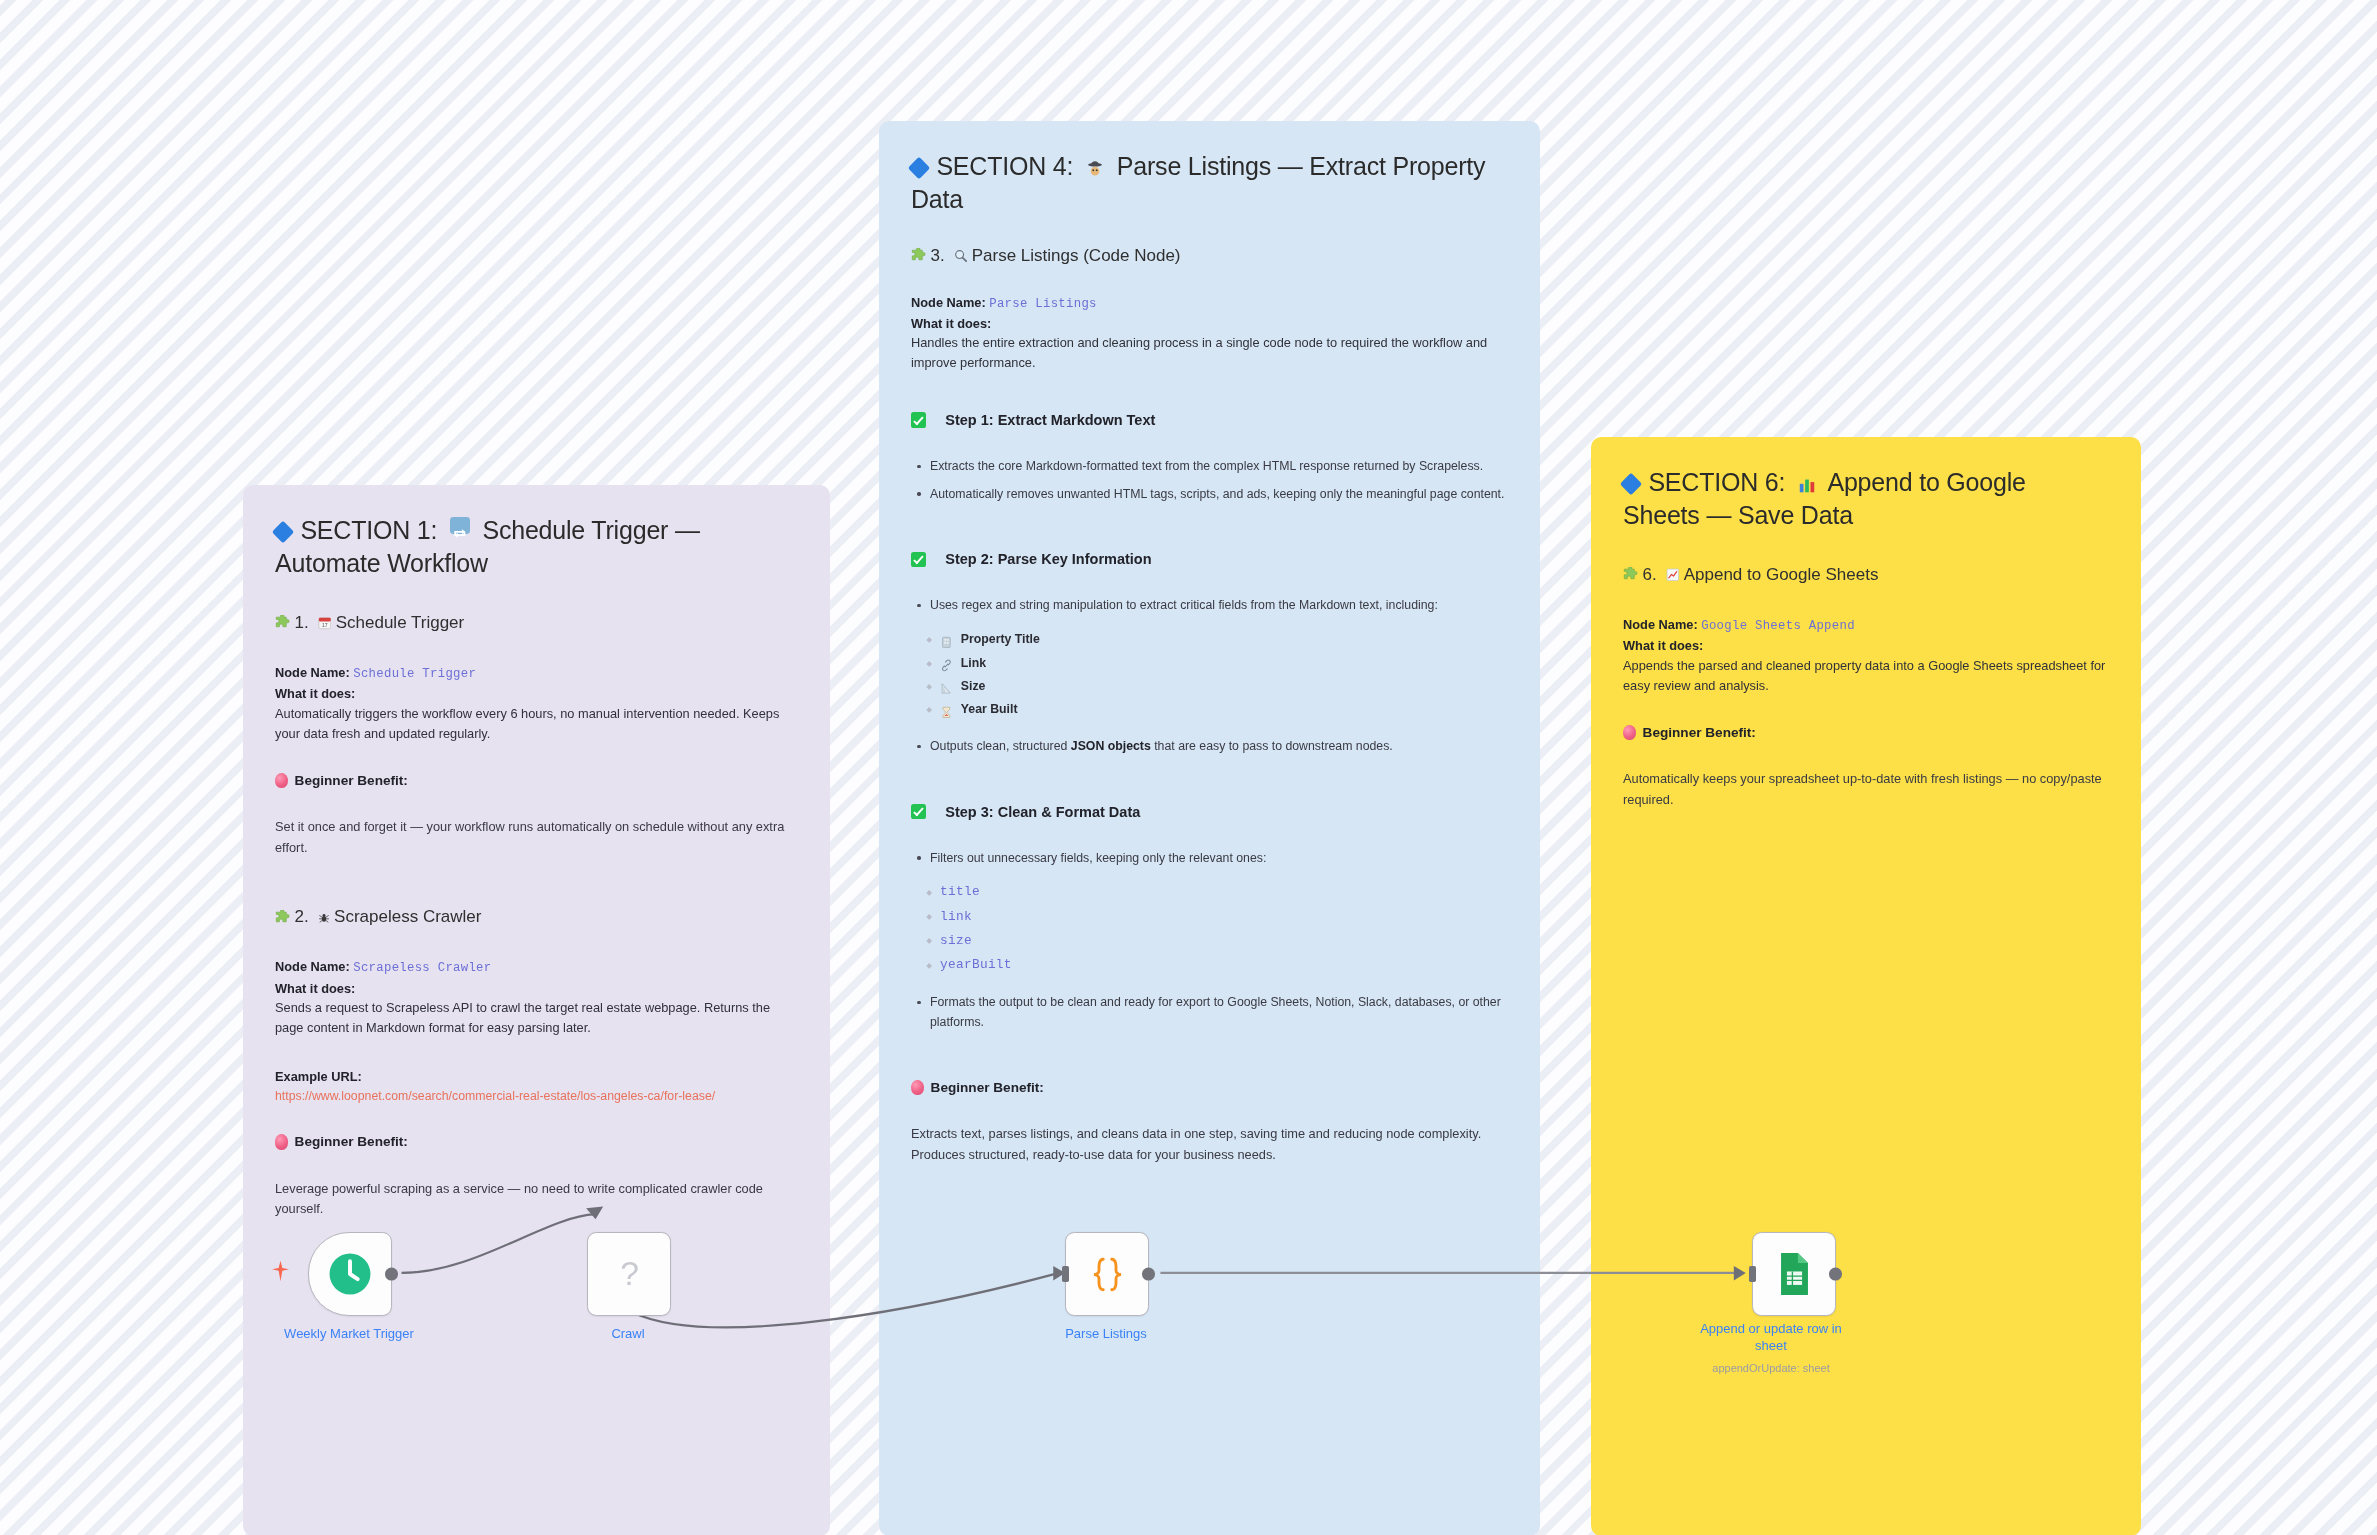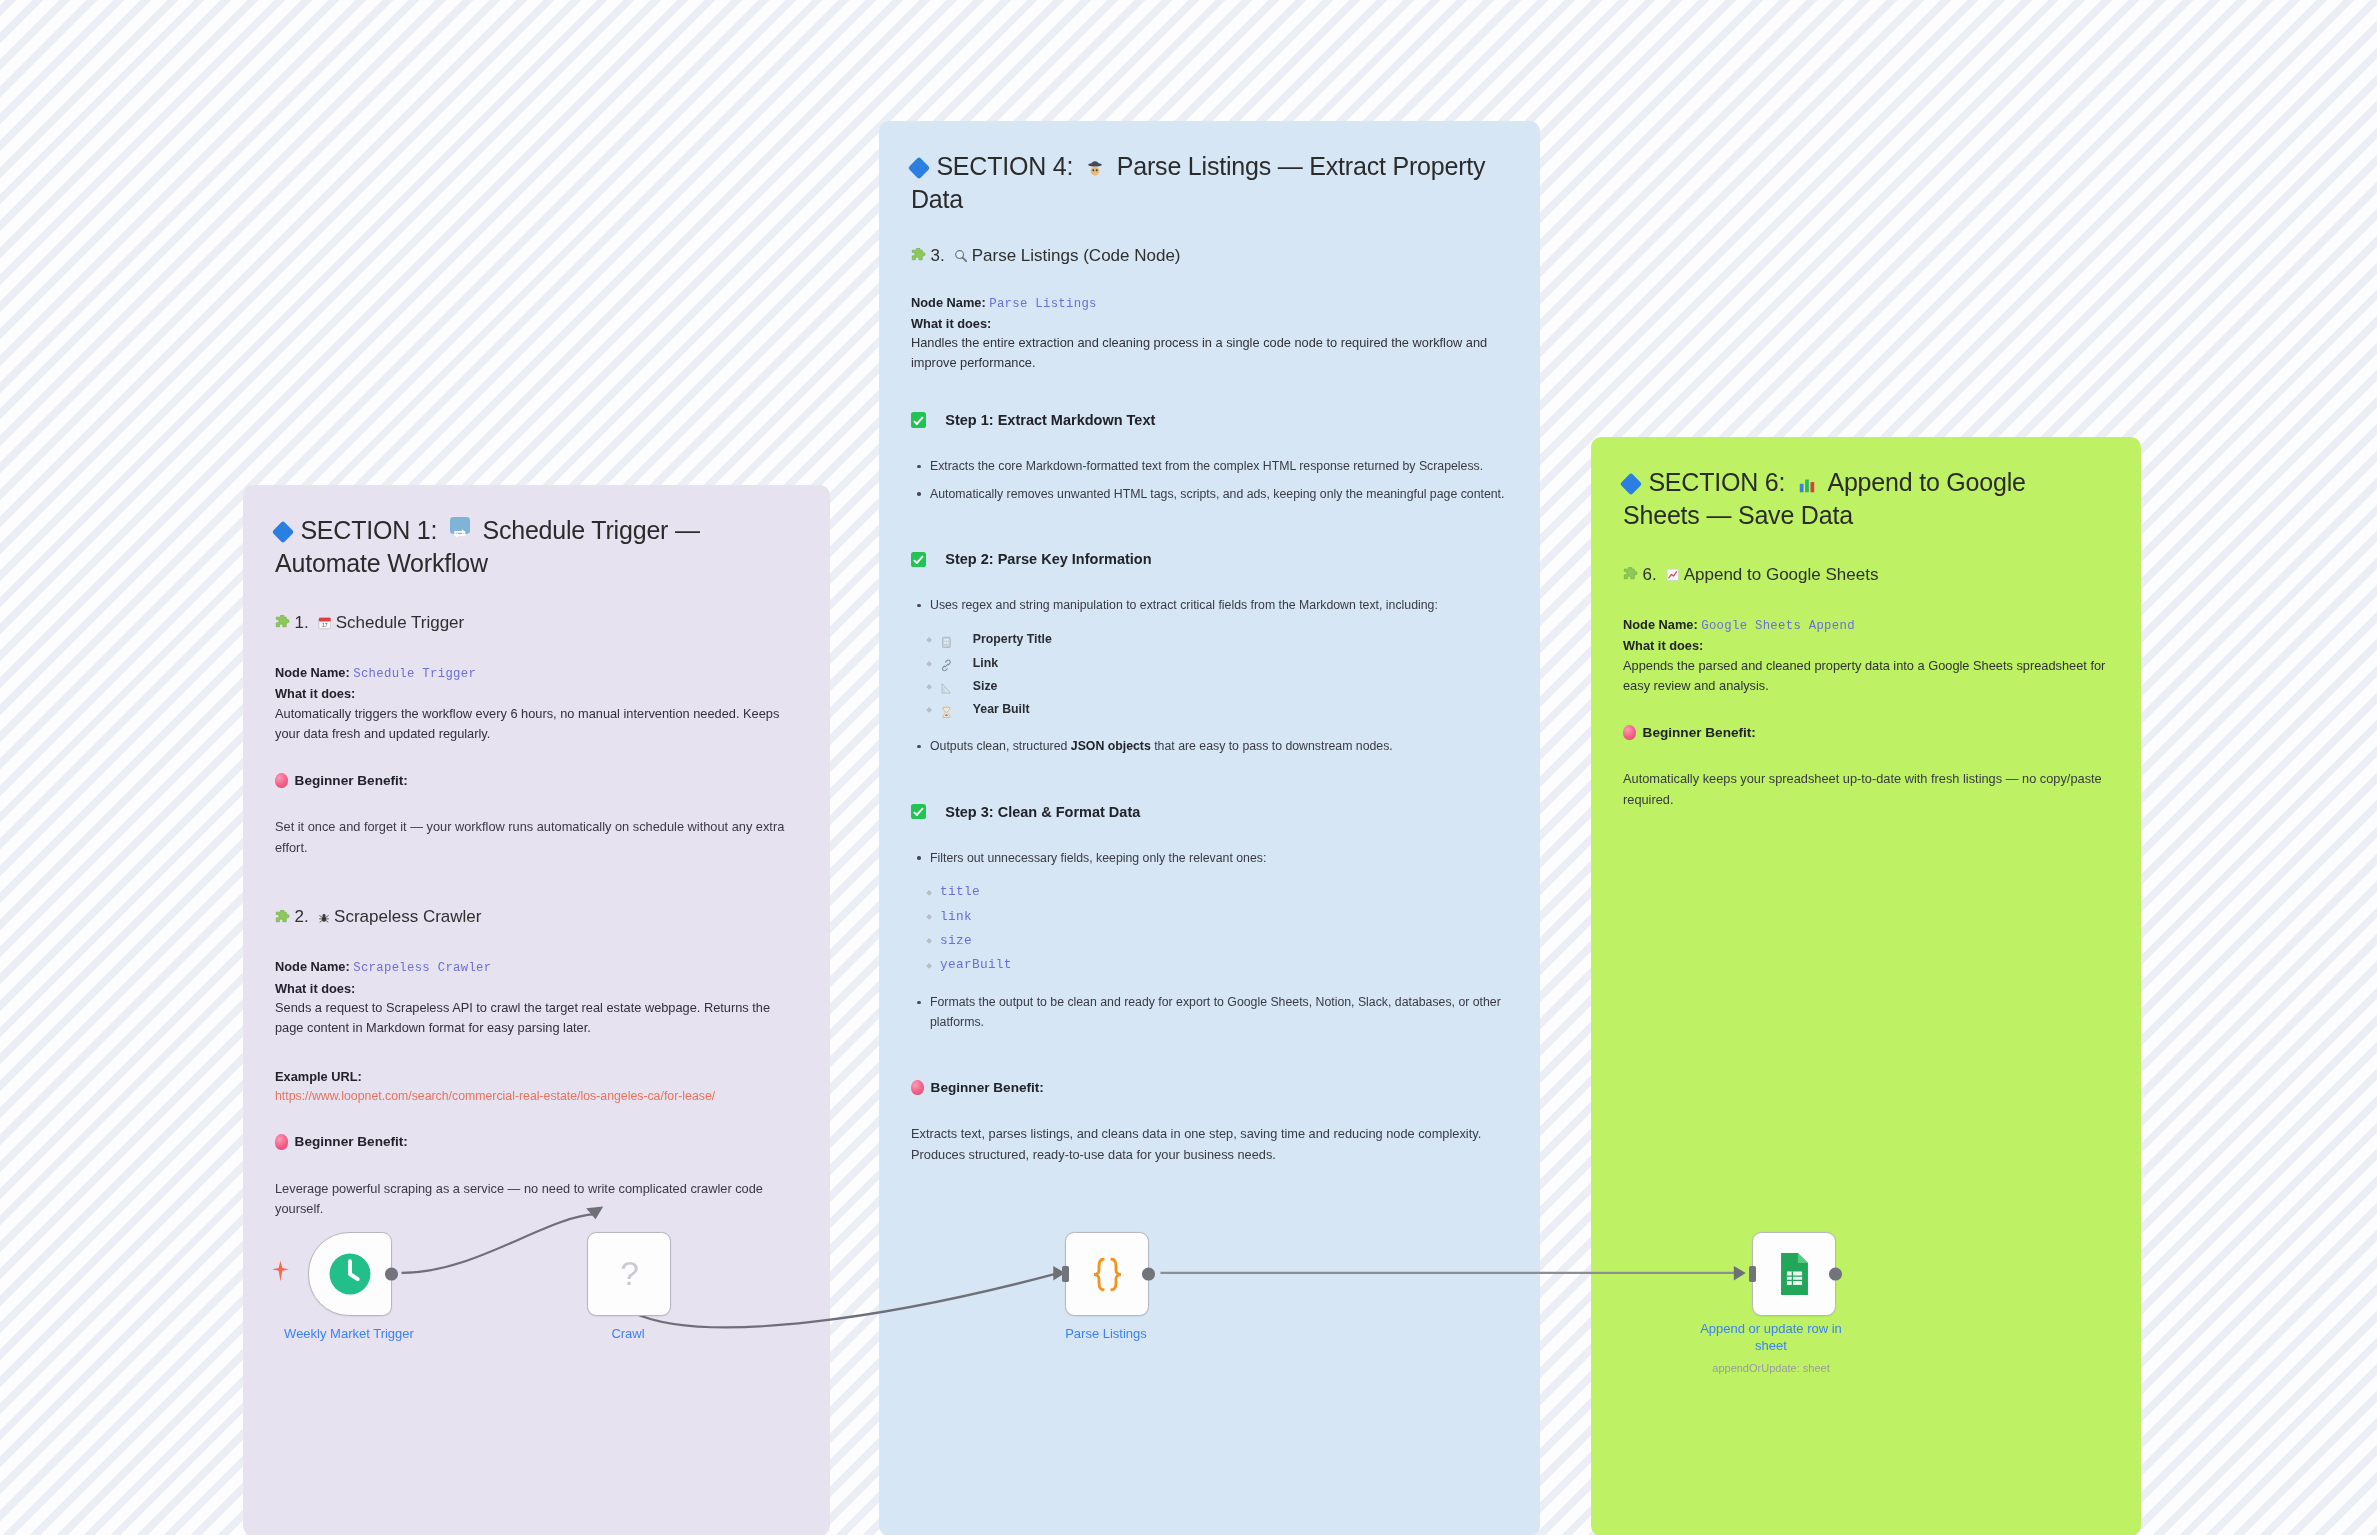--- a/index.html
+++ b/index.html
@@ -37,21 +37,21 @@
   .panel-purple {
     left: 243px;  top: 485px;  width: 587px;  height: 1051px;
     background: #e6e2f0;
   }
   .panel-blue {
     left: 879px; top: 121px;  width: 661px;  height: 1415px;
     background: #d6e6f4;
   }
   .panel-yellow {
     left: 1591px; top: 437px;  width: 550px;  height: 1099px;
-    background: #bef264;
+    background: #fde047;
   }
 
   
   .sec-head {
     font-size: 25px;
     font-weight: 400;
     color: #2b2b2b;
     line-height: 1.32;
     letter-spacing: -0.2px;
     margin: 0 0 32px 0;
@@ -178,21 +178,21 @@
     list-style: none;
   }
   ul.sub > li {
     font-size: 12.3px;
     color: #2b2b33;
     font-weight: 700;
     line-height: 1.9;
     position: relative;
     display: flex;
     align-items: center;
-    gap: 20px;
+    gap: 8px;
     text-align: center;
   }
   ul.sub > li::before {
     content: "";
     position: absolute;
     left: -12.8px; top: 10.2px;
     width: 4.3px; height: 4.3px;
     background: #b9bcc9;
     transform: rotate(45deg);
   }

